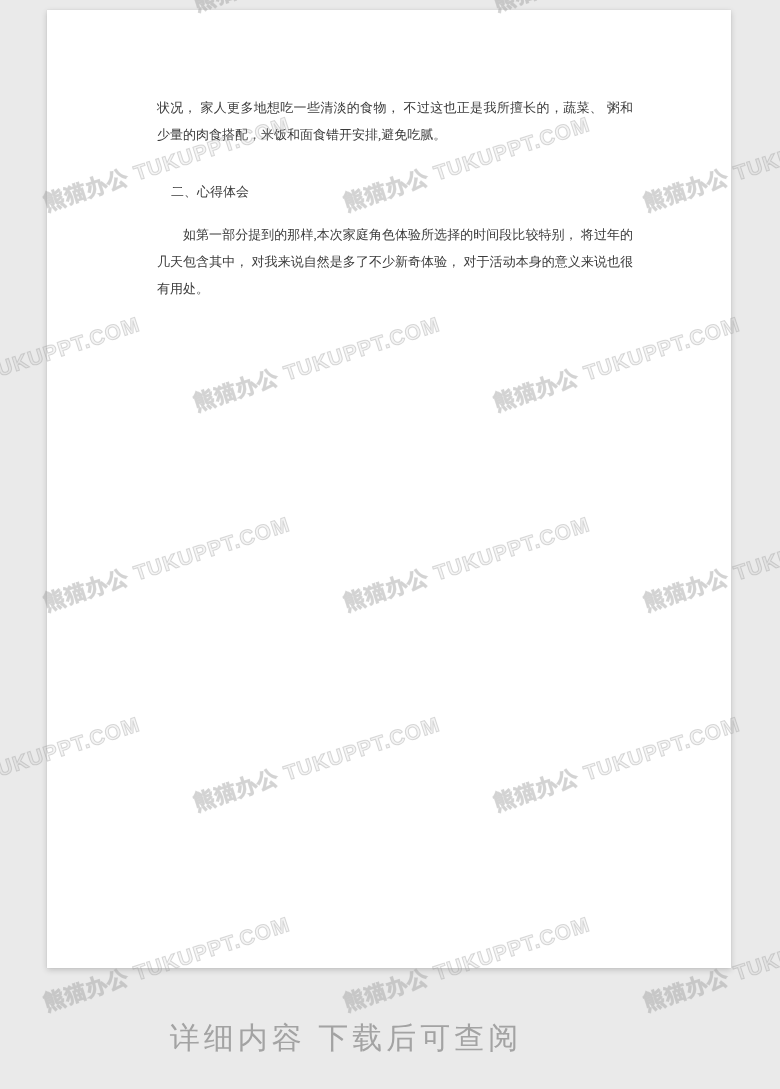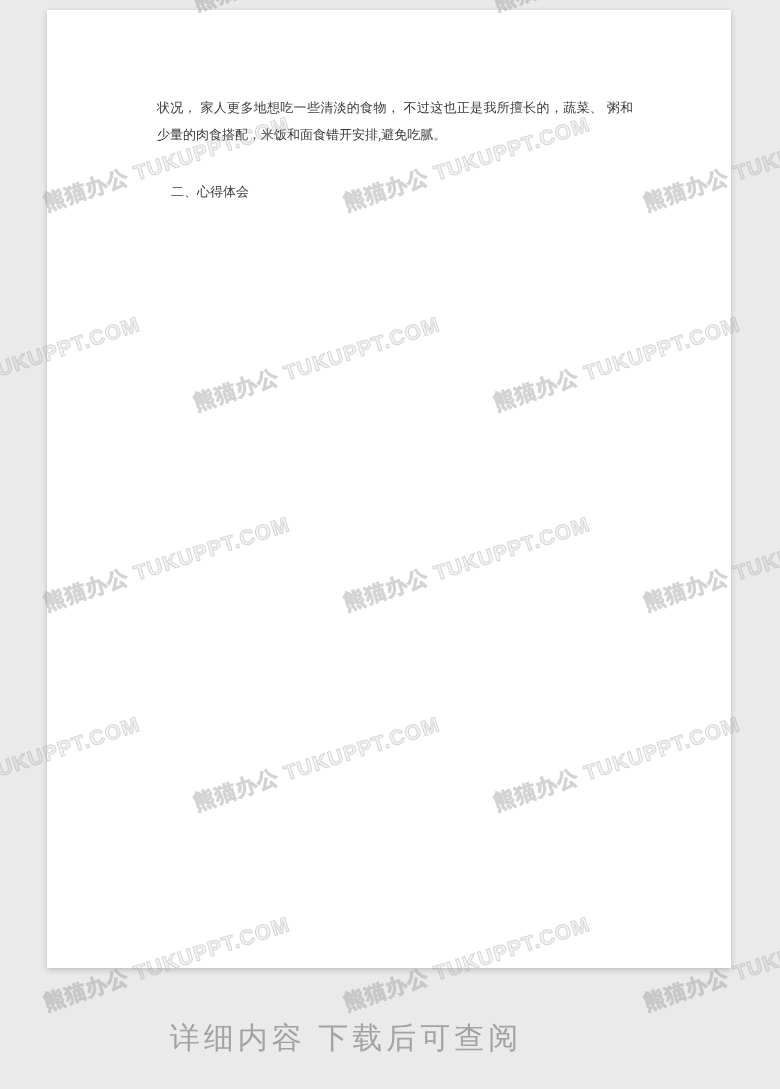--- a/index.html
+++ b/index.html
@@ -63,20 +63,21 @@
 </style>
 </head>
 <body>
 
 <div class="canvas">
 
   <div class="page">
     <div class="content">
       <p class="para no-indent">状况， 家人更多地想吃一些清淡的食物， 不过这也正是我所擅长的，蔬菜、 粥和少量的肉食搭配，米饭和面食错开安排,避免吃腻。</p>
       <h2 class="heading">二、心得体会</h2>
+      <p class="para">如第一部分提到的那样,本次家庭角色体验所选择的时间段比较特别， 将过年的几天包含其中， 对我来说自然是多了不少新奇体验， 对于活动本身的意义来说也很有用处。</p>
     </div>
   </div>
 
   <div class="footer">
     <span class="footer-notice">详细内容 下载后可查阅</span>
   </div>
 
   <div class="watermark-layer">
       <span class="wm" style="left: -110px; top: -10px;">熊猫办公 TUKUPPT.COM</span>
       <span class="wm" style="left: 190px; top: -10px;">熊猫办公 TUKUPPT.COM</span>

